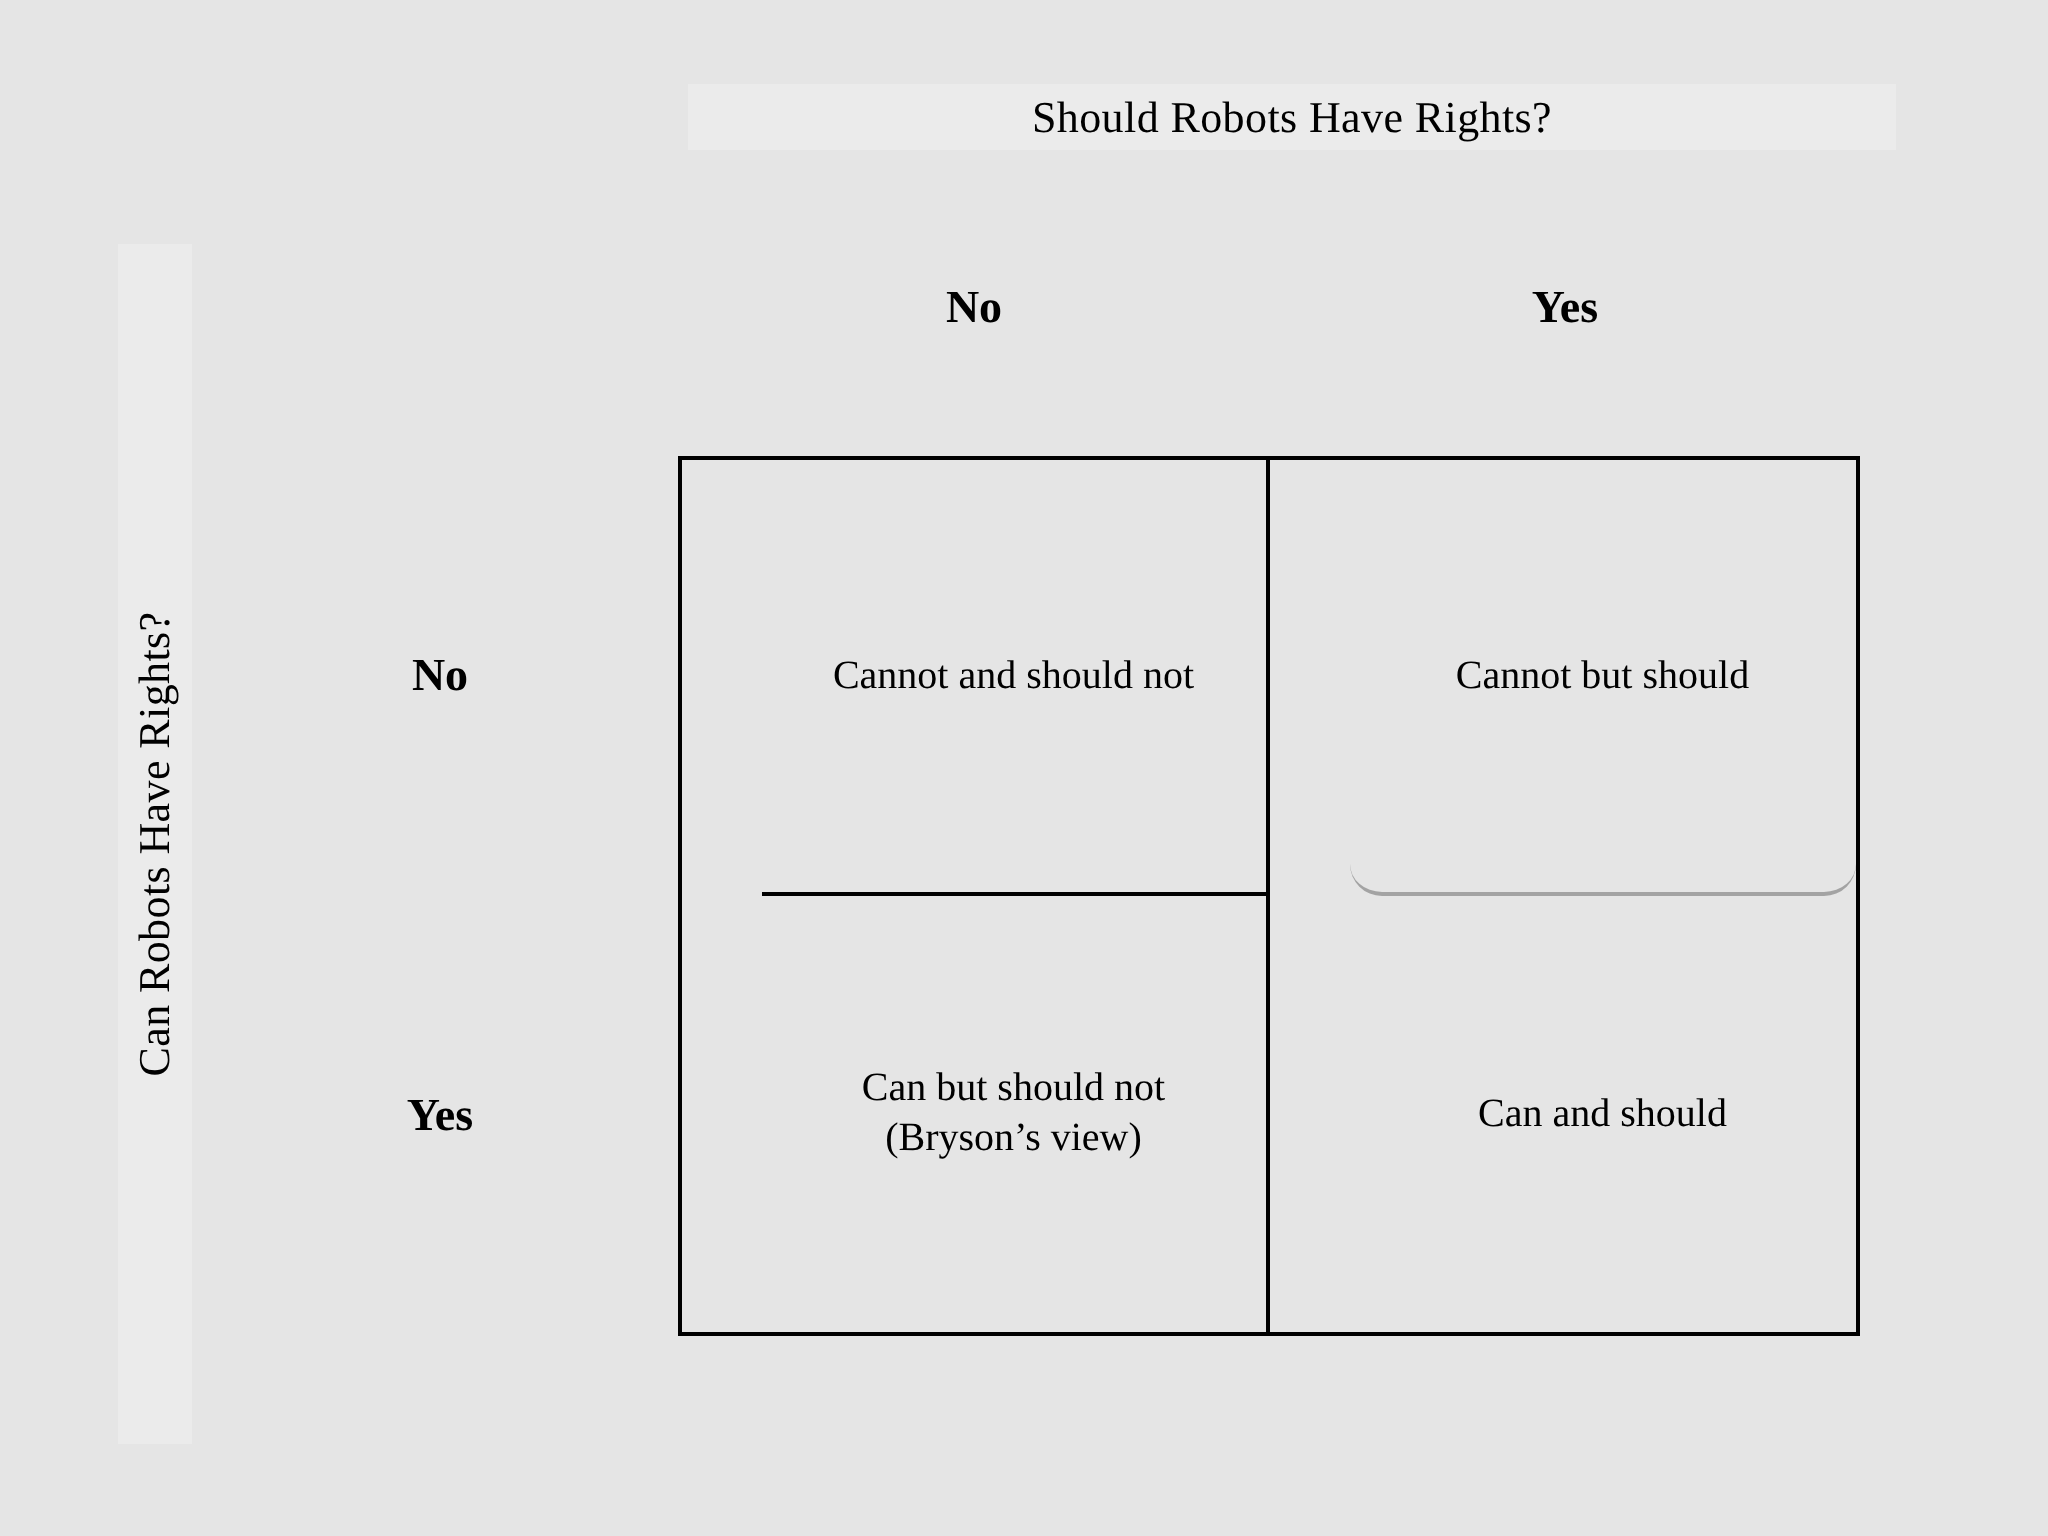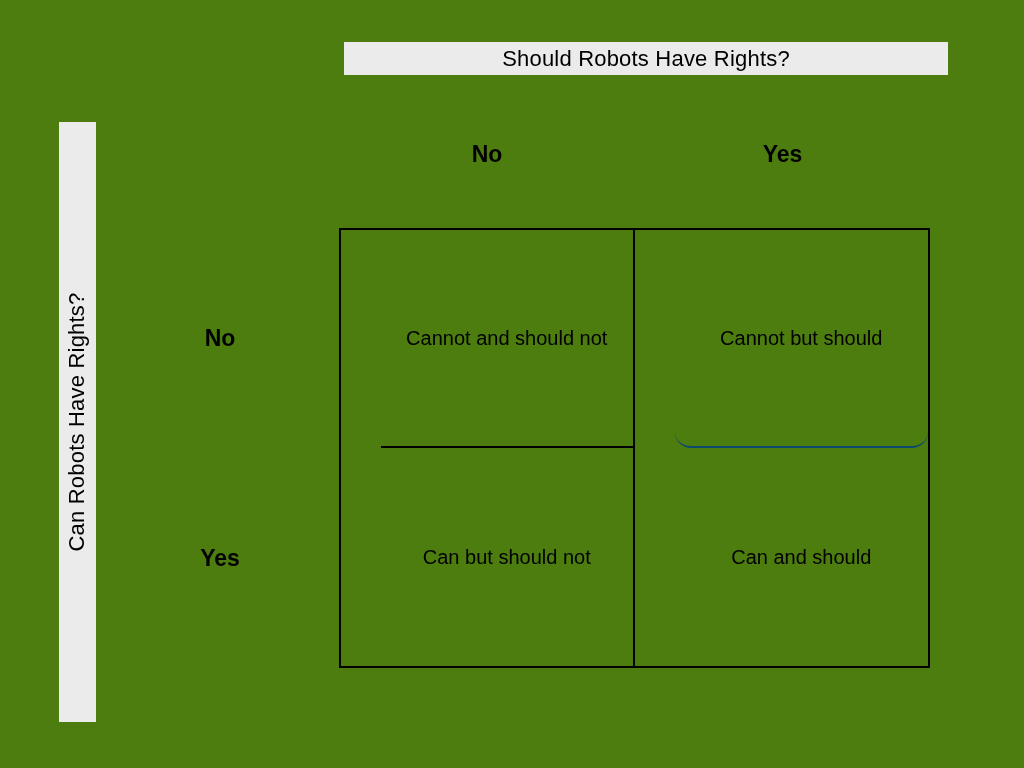--- a/index.html
+++ b/index.html
@@ -6,22 +6,23 @@
     margin: 0;
     padding: 0;
     background: #ffffff;
     font-family: "Liberation Sans", sans-serif;
     color: #000000;
   }
   .canvas {
     position: relative;
     width: 1024px;
     height: 768px;
-    background: #4d7c0f;
+    background: #e5e5e5;
     overflow: hidden;
+    font-family: Liberation Serif, serif;
   }
   .title-bar {
     position: absolute;
     left: 344px;
     top: 42px;
     width: 604px;
     height: 33px;
     background: #ebebeb;
     display: flex;
     align-items: center;
@@ -87,21 +88,21 @@
     flex-direction: column;
     align-items: center;
     justify-content: center;
     text-align: center;
     font-size: 20px;
     line-height: 25px;
     box-sizing: border-box;
     margin-left: 40px;
   }
   .cell-tl { border-right: 2px solid #000; border-bottom: 2px solid #000; }
-  .cell-tr { border-bottom: 2px solid #0c4a6e; border-radius: 16px; }
+  .cell-tr { border-bottom: 2px solid #a3a3a3; border-radius: 16px; }
   .cell-bl { border-right: 2px solid #000; }
 </style>
 </head>
 <body>
 
 <div class="canvas">
 
   <div class="title-bar">
     <span>Should Robots Have Rights?</span>
   </div>
@@ -123,20 +124,21 @@
     <div class="cell cell-tl">
       <div>Cannot and should not</div>
     </div>
 
     <div class="cell cell-tr">
       <div>Cannot but should</div>
     </div>
 
     <div class="cell cell-bl">
       <div>Can but should not</div>
+      <div>(Bryson’s view)</div>
     </div>
 
     <div class="cell cell-br">
       <div>Can and should</div>
     </div>
 
   </div>
 
 </div>
 

